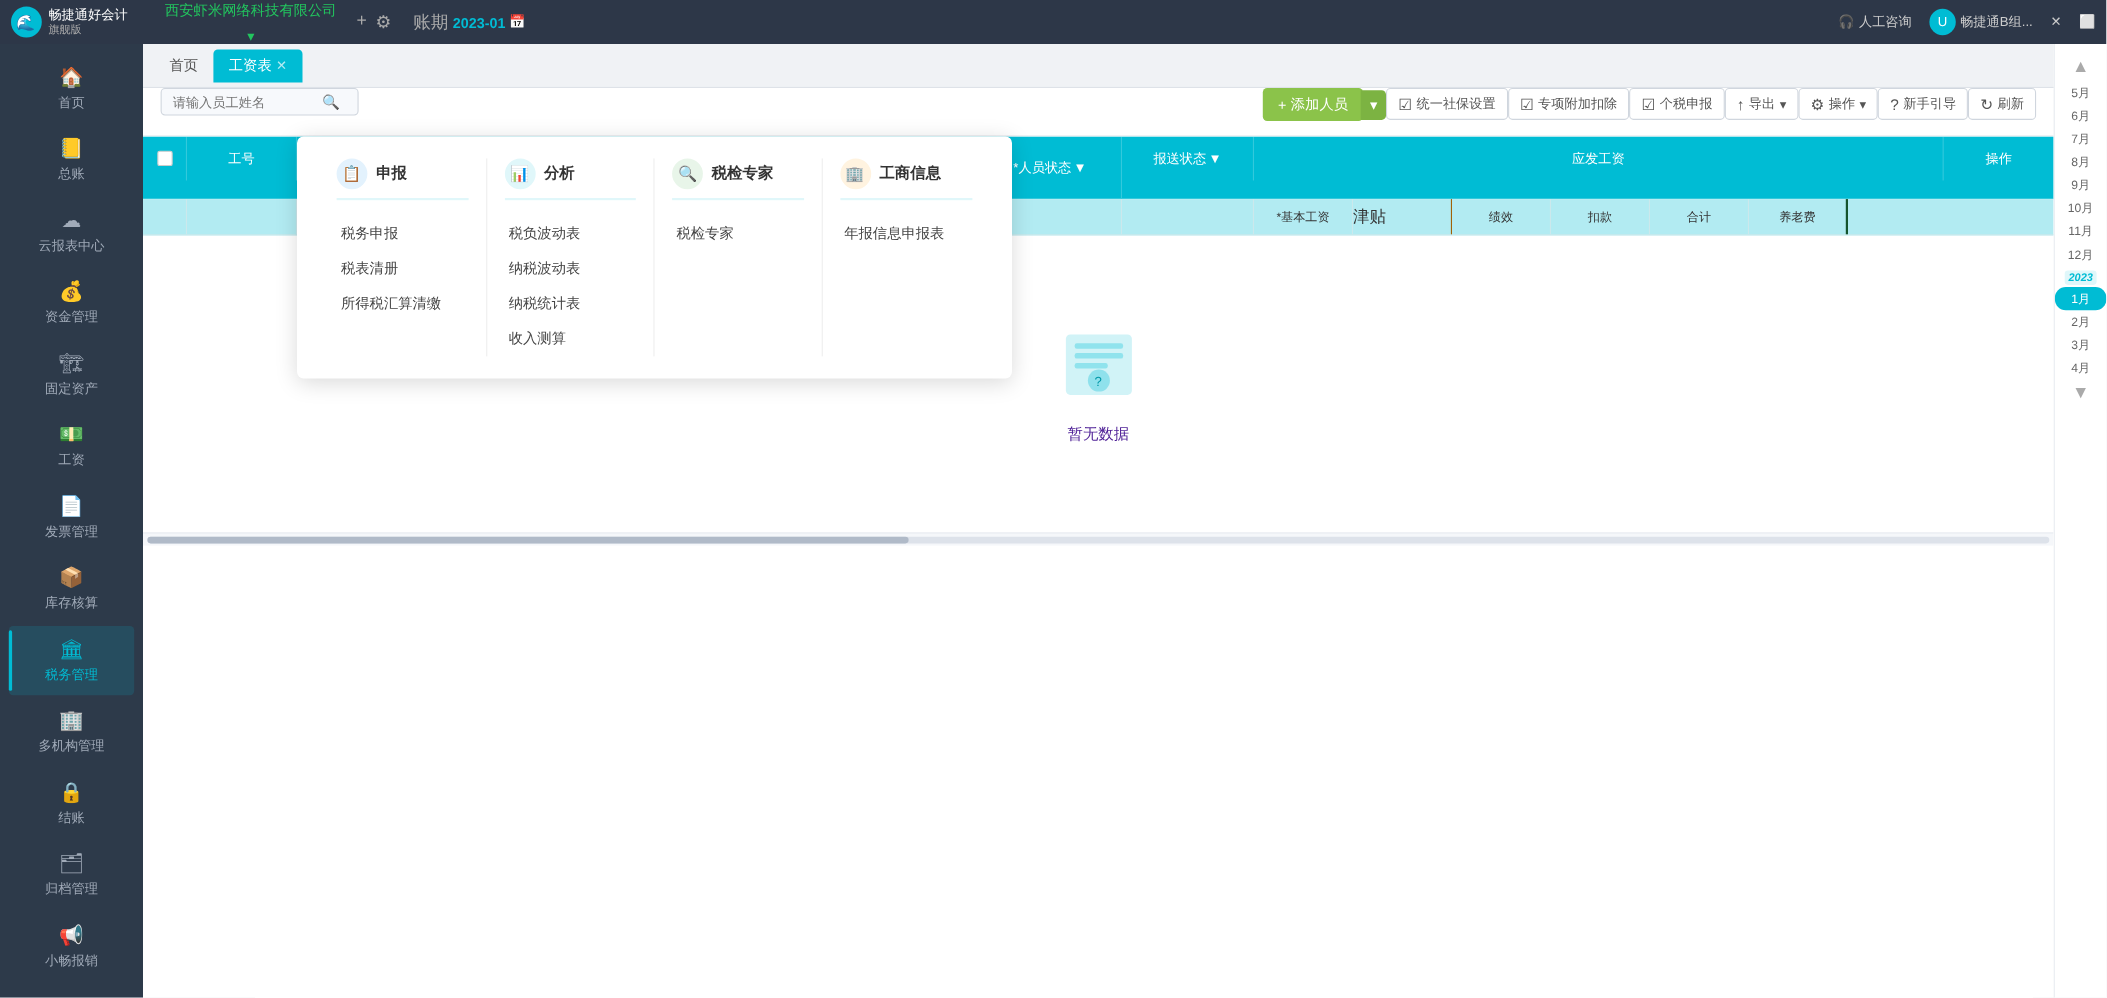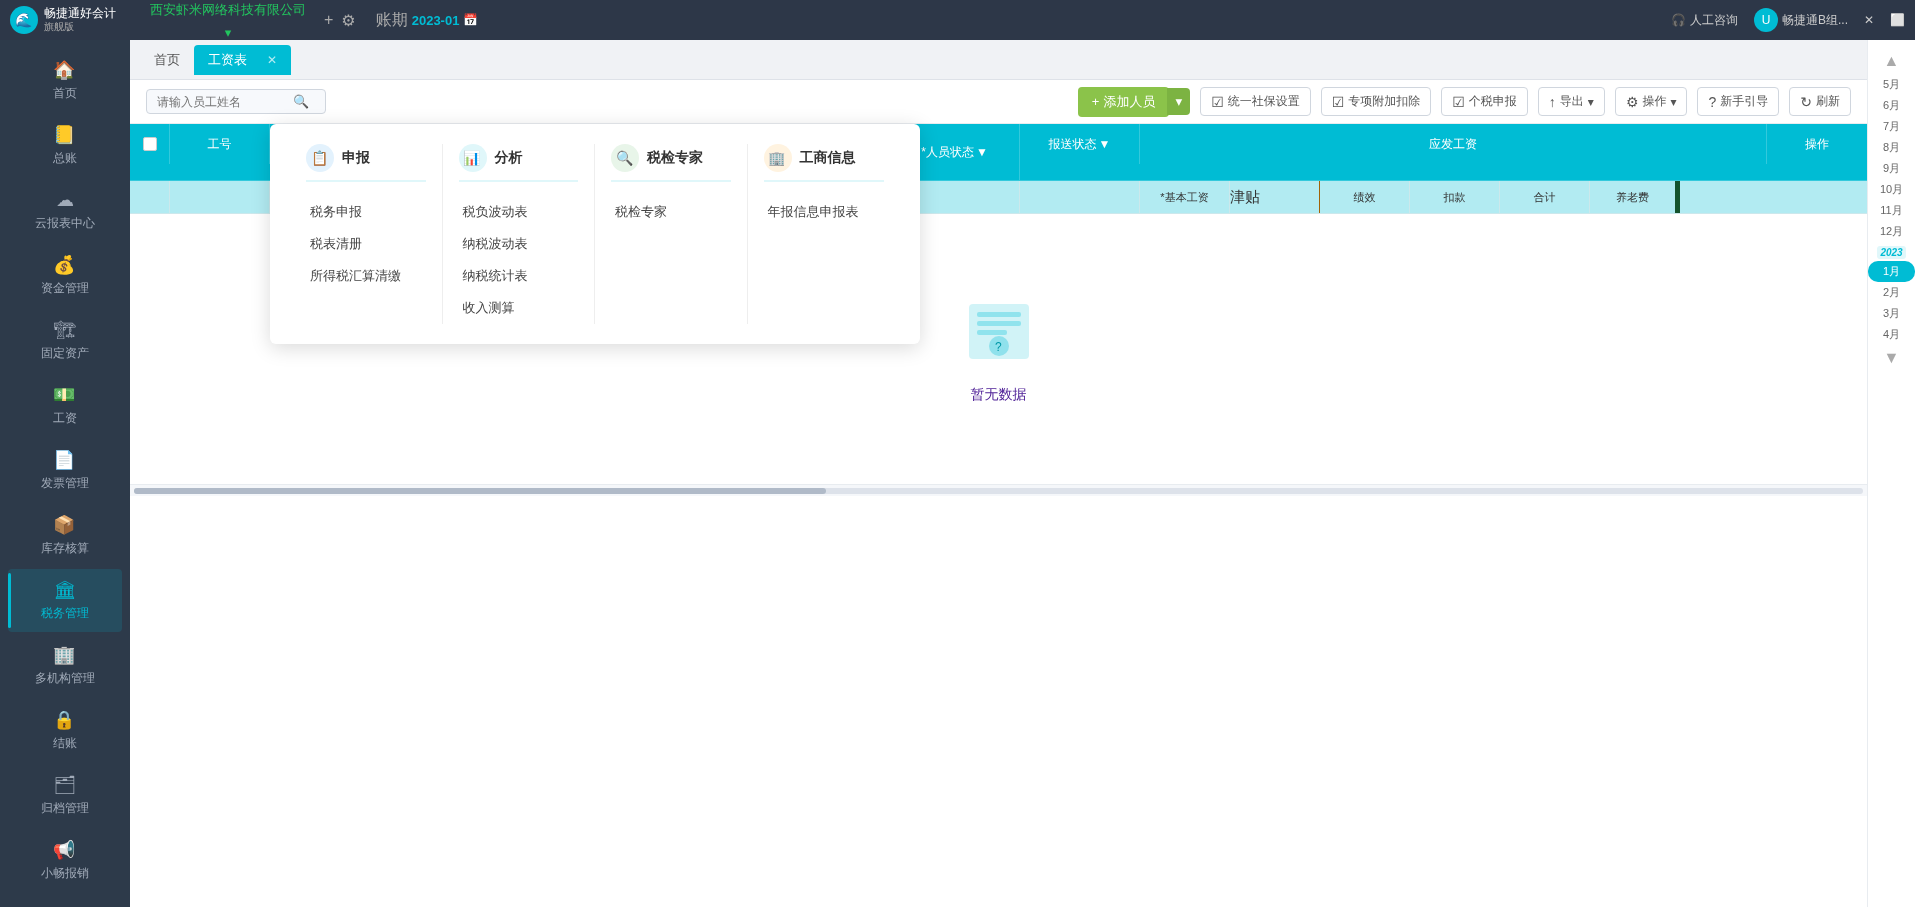--- a/index.html
+++ b/index.html
@@ -125,37 +125,36 @@
       border-bottom: 1px solid #e0e4ea;
     }
     .tab-item {
       display: flex;
       align-items: center;
       padding: 6px 14px;
       cursor: pointer;
       border-radius: 4px 4px 0 0;
       font-size: 13px;
       color: #666;
-      gap: 20px;
+      gap: 4px;
     }
     .tab-item.active {
       background: #00bcd4;
       color: #fff;
     }
     .tab-close { font-size: 12px; cursor: pointer; opacity: 0.7; }
     .tab-home { color: #555; font-size: 13px; padding: 6px 14px; cursor: pointer; }
 
     
     .toolbar {
       height: 44px;
       background: #fff;
       display: flex;
-      align-items: center;
+      align-items: flex-start;
       padding: 0 16px;
-      gap: 10px;
       border-bottom: 1px solid #e8ecf0;
       box-shadow: 0 1px 3px rgba(0,0,0,0.05);
     }
     .search-box {
       display: flex;
       align-items: center;
       border: 1px solid #d0d6de;
       border-radius: 4px;
       padding: 4px 10px;
       gap: 6px;
@@ -579,21 +578,21 @@
           </div>
           <div style="width:90px; display:flex;align-items:center;justify-content:center; height:32px; border-right:1px solid #cce8ec; font-size:11px;">
             <span>绩效</span>
           </div>
           <div style="width:90px; display:flex;align-items:center;justify-content:center; height:32px; border-right:1px solid #cce8ec; font-size:11px;">
             <span>扣款</span>
           </div>
           <div style="width:90px; display:flex;align-items:center;justify-content:center; height:32px; border-right:1px solid #cce8ec; font-size:11px;">
             <span>合计</span>
           </div>
-          <div style="width:90px; display:flex;align-items:center;justify-content:center; height:32px; border-right:5px solid #14532d; font-size:11px;">
+          <div style="width:90px; display:flex;align-items:center;justify-content:center; height:32px; border-right:2px solid #14532d; font-size:11px;">
             <span>养老费</span>
           </div>
           <div style="width:100px; height:32px;"></div>
         </div>
 
         <div class="empty-state">
           <div class="empty-icon">
             <svg width="100" height="80" viewBox="0 0 100 80" xmlns="http://www.w3.org/2000/svg">
               <rect x="20" y="10" width="60" height="55" rx="4" fill="#b2ebf2" opacity="0.6"></rect>
               <rect x="28" y="18" width="44" height="5" rx="2" fill="#80deea" opacity="0.8"></rect>

